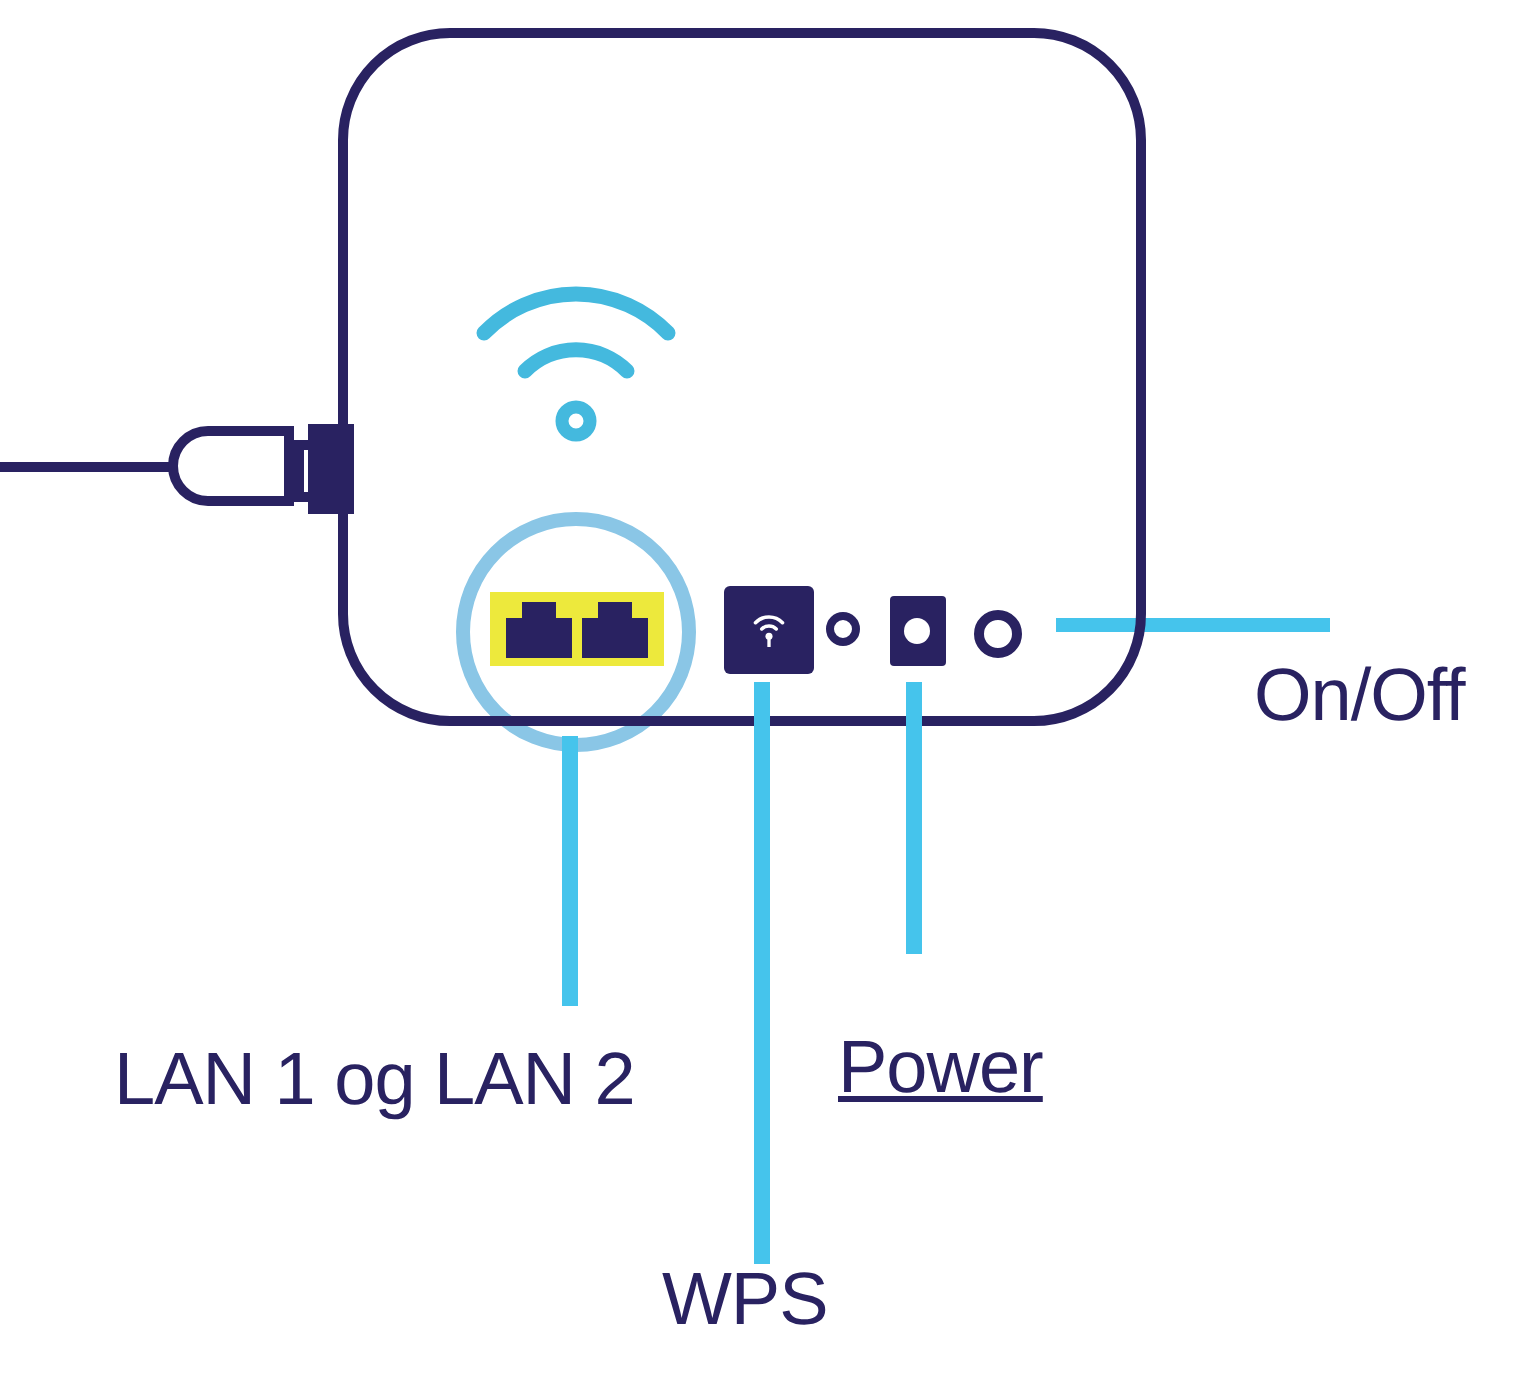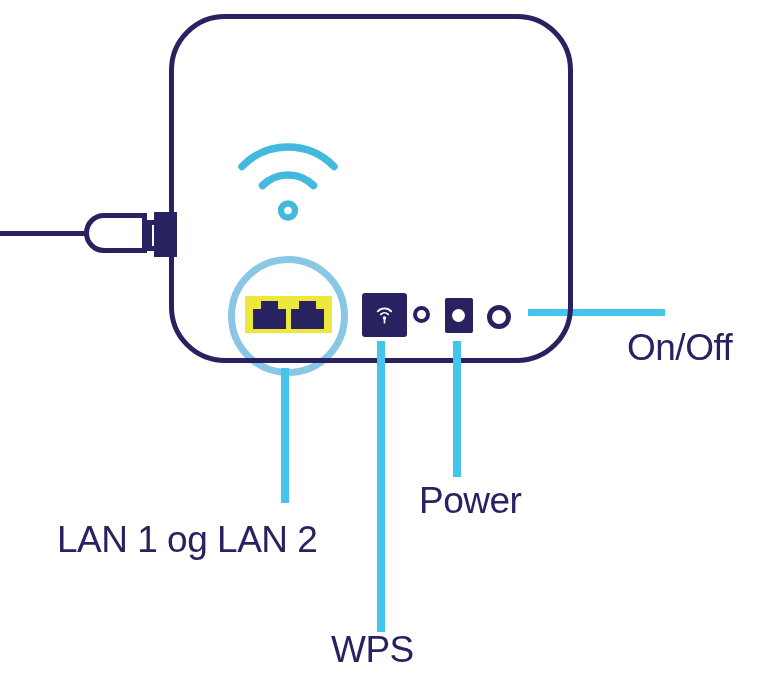--- a/index.html
+++ b/index.html
@@ -65,21 +65,21 @@
   .lan-line{left:281px;top:368px;width:8px;height:135px;z-index:4;}
   .wps-line{left:377px;top:341px;width:8px;height:291px;z-index:4;}
   .power-line{left:453px;top:341px;width:8px;height:136px;z-index:4;}
   .onoff-line{left:528px;top:309px;width:137px;height:7px;z-index:2;}
   
   .label{
     position:absolute;font-size:37px;line-height:1.05;color:var(--navy);
     letter-spacing:-0.5px;white-space:nowrap;z-index:6;
   }
   .lan-label{left:17px;top:521px;margin-left:40px;}
-  .power-label{left:419px;top:482px;}
+  .power-label{left:419px;top:515px;text-decoration:underline;}
   .wps-label{left:331px;top:631px;}
   .onoff-label{left:627px;top:329px;}
 </style>
 </head>
 <body>
 
 <div id="stage">
 
   <div class="device"></div>
 

